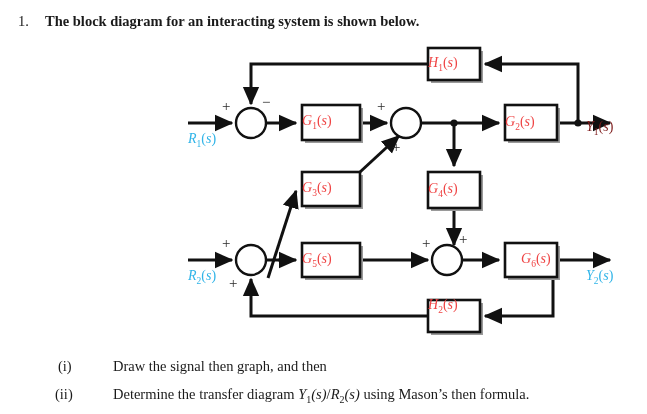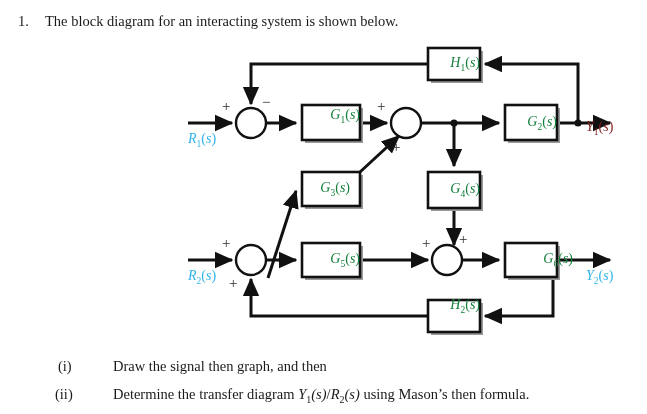--- a/index.html
+++ b/index.html
@@ -30,20 +30,21 @@
     font-size: 14.5px;
     line-height: 18px;
   }
   .q-text {
     position: absolute;
     left: 45px;
     top: 12px;
     font-size: 14.5px;
     line-height: 18px;
     white-space: nowrap;
+    font-weight: bold;
   }
 
   
   .sub-label {
     position: absolute;
     font-size: 14.5px;
     line-height: 18px;
   }
   .sub-text {
     position: absolute;
@@ -68,23 +69,23 @@
     width: 647px;
     height: 414px;
   }
 
   
   .blk-label {
     position: absolute;
     font-family: "Liberation Serif", "DejaVu Serif", serif;
     font-size: 14px;
     font-style: italic;
-    color: #15803d;
-    white-space: nowrap;
-    text-align: right;
+    color: #ef4444;
+    white-space: nowrap;
+    text-align: left;
     pointer-events: none;
   }
   .blk-label sub {
     font-size: 9.5px;
     font-style: normal;
   }
   .blk-label .paren { font-style: normal; }
 
   
   .sig-label {
@@ -202,21 +203,21 @@
     <g fill="#ffffff" stroke="#111111" stroke-width="2.4">
       <circle cx="251" cy="123" r="15"></circle>
       <circle cx="406" cy="123" r="15"></circle>
       <circle cx="251" cy="260" r="15"></circle>
       <circle cx="447" cy="260" r="15"></circle>
     </g>
   </svg>
 
   <div id="block-labels">
       <div class="blk-label" style="left: 428px; top: 55px; width: 52px;"><span>H</span><sub>1</sub><span class="paren">(<i>s</i>)</span></div>
-      <div class="blk-label" style="left: 302px; top: 107px; width: 58px;"><span>G</span><sub>1</sub><span class="paren">(<i>s</i>)</span></div>
+      <div class="blk-label" style="left: 302px; top: 113px; width: 58px;"><span>G</span><sub>1</sub><span class="paren">(<i>s</i>)</span></div>
       <div class="blk-label" style="left: 505px; top: 113.5px; width: 52px;"><span>G</span><sub>2</sub><span class="paren">(<i>s</i>)</span></div>
       <div class="blk-label" style="left: 302px; top: 180px; width: 48px;"><span>G</span><sub>3</sub><span class="paren">(<i>s</i>)</span></div>
       <div class="blk-label" style="left: 428px; top: 181px; width: 52px;"><span>G</span><sub>4</sub><span class="paren">(<i>s</i>)</span></div>
       <div class="blk-label" style="left: 302px; top: 251px; width: 58px;"><span>G</span><sub>5</sub><span class="paren">(<i>s</i>)</span></div>
       <div class="blk-label" style="left: 505px; top: 251px; width: 52px; padding-left: 16px;"><span>G</span><sub>6</sub><span class="paren">(<i>s</i>)</span></div>
       <div class="blk-label" style="left: 428px; top: 297px; width: 52px;"><span>H</span><sub>2</sub><span class="paren">(<i>s</i>)</span></div>
     </div>
 
   <div id="signal-labels">
       <div class="sig-label" style="left: 188px; top: 131px; color: rgb(48, 180, 232);"><span>R</span><sub>1</sub><span class="paren">(<i>s</i>)</span></div>

